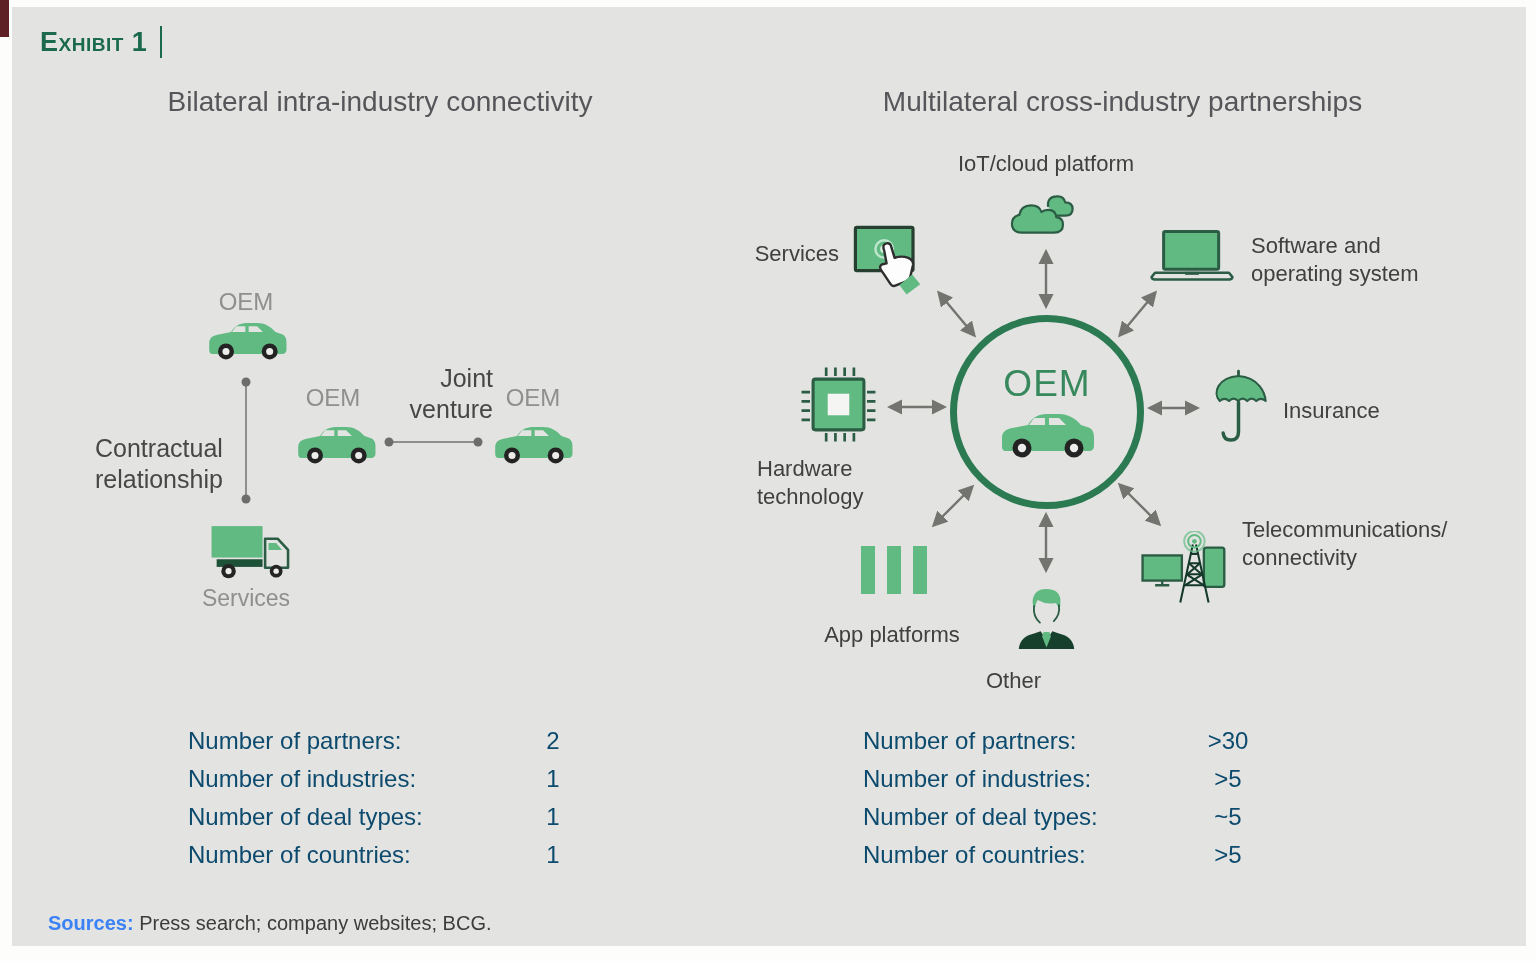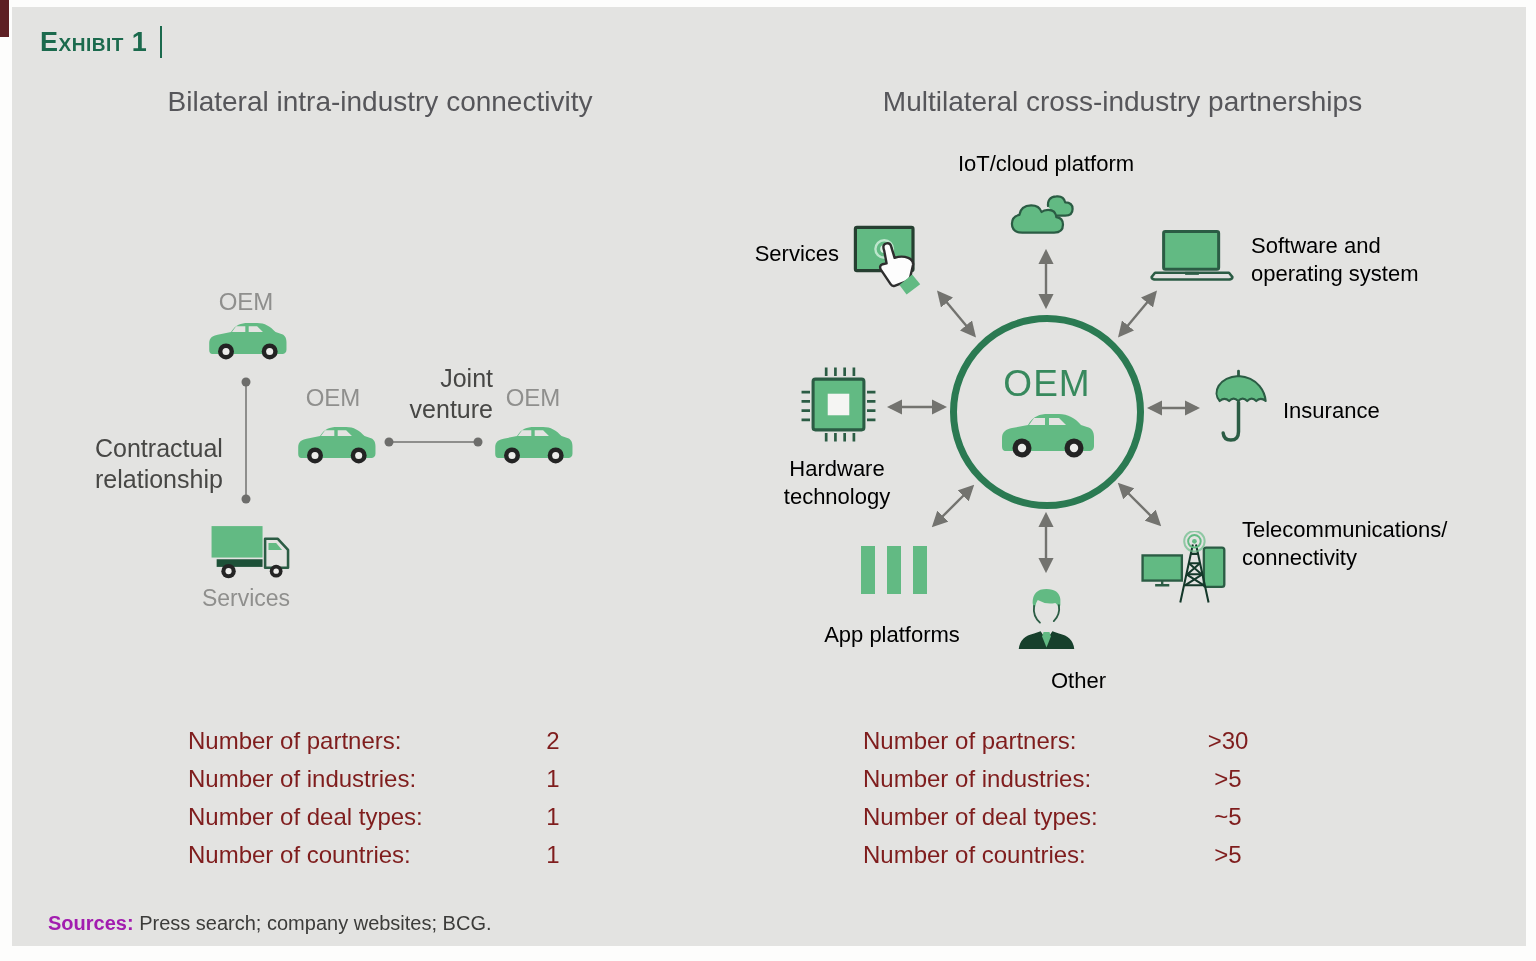--- a/index.html
+++ b/index.html
@@ -17,21 +17,21 @@
   .title-row{left:40px;top:26px;display:flex;align-items:center;gap:13px;color:#1b6a4d;}
   .exhibit-label{font-variant:small-caps;font-weight:bold;font-size:27px;letter-spacing:.5px;}
   .title-divider{width:2px;height:32px;background:#1b6a4d;}
   .exhibit-title{font-weight:bold;font-size:26px;}
   
   .section-header{font-size:28px;color:#56565a;text-align:center;}
   .hdr-left{left:115px;top:86px;width:530px;}
   .hdr-right{left:815px;top:86px;width:615px;}
   
   .gray-label{color:#8f8f8d;font-size:24px;text-align:center;}
-  .spoke-label{color:#000000;font-size:22px;line-height:28px;white-space:pre-line;}
+  .spoke-label{color:#404040;font-size:22px;line-height:28px;white-space:pre-line;}
   .dark-label{color:#474745;font-size:25px;line-height:31px;white-space:pre-line;}
   
   .oem-top-label{left:196px;top:288px;width:100px;}
   .car-top{left:205px;top:317px;width:84px;}
   .contractual{left:95px;top:414px;margin-top:19px;}
   .oem-mid-label{left:283px;top:384px;width:100px;}
   .car-mid{left:294px;top:421px;width:84px;}
   .joint-venture{left:373px;top:363px;width:120px;text-align:right;}
   .oem-right-label{left:483px;top:384px;width:100px;}
   .car-right{left:491px;top:421px;width:84px;}
@@ -47,35 +47,35 @@
   .icon-touch{left:853px;top:224px;width:80px;height:74px;}
   .icon-laptop{left:1149px;top:228px;width:86px;height:55px;}
   .icon-chip{left:800px;top:366px;width:77px;height:77px;}
   .icon-umbrella{left:1206px;top:369px;width:65px;height:78px;}
   .icon-bars{left:861px;top:546px;width:66px;height:48px;}
   .icon-person{left:1010px;top:583px;width:73px;height:69px;}
   .icon-telecom{left:1141px;top:531px;width:88px;height:74px;}
   .lbl-iot{left:896px;top:150px;width:300px;text-align:center;}
   .lbl-services{left:733px;top:240px;width:106px;text-align:right;}
   .lbl-software{left:1251px;top:232px;}
-  .lbl-hardware{left:757px;top:455px;width:160px;text-align:center;}
+  .lbl-hardware{left:757px;top:455px;width:160px;}
   .lbl-insurance{left:1283px;top:397px;}
   .lbl-app{left:792px;top:621px;width:200px;text-align:center;}
-  .lbl-other{left:986px;top:667px;width:120px;text-align:right;}
+  .lbl-other{left:986px;top:667px;width:120px;text-align:left;}
   .lbl-telecom{left:1242px;top:516px;}
   
   .stats{width:440px;}
   .stats-left{left:188px;top:727px;}
   .stats-right{left:863px;top:727px;}
-  .stat-row{position:relative;height:38px;font-size:24px;color:#7f1d1d;}
+  .stat-row{position:relative;height:38px;font-size:24px;color:#0c4a6e;}
   .stat-label{position:absolute;left:0;top:0;}
   .stat-value{position:absolute;left:315px;top:0;width:100px;text-align:center;}
   
   .sources{left:48px;top:912px;font-size:20px;color:#3c3c3a;}
-  .sources b{color:#a21caf;}
+  .sources b{color:#3b82f6;}
   svg{display:block;width:100%;height:100%;}
 </style>
 </head>
 <body>
 
 <div class="abs panel"></div>
 <div class="abs red-sliver"></div>
 
 <div class="abs title-row">
   <span class="exhibit-label">Exhibit 1</span>

